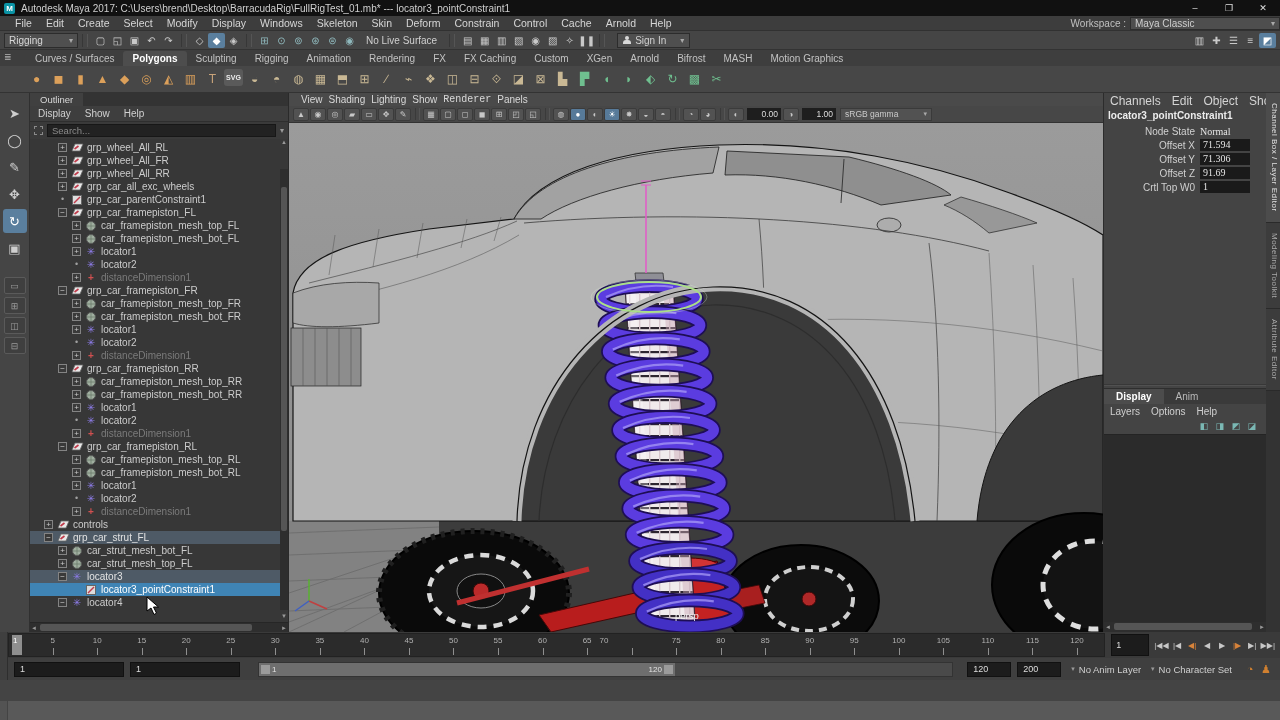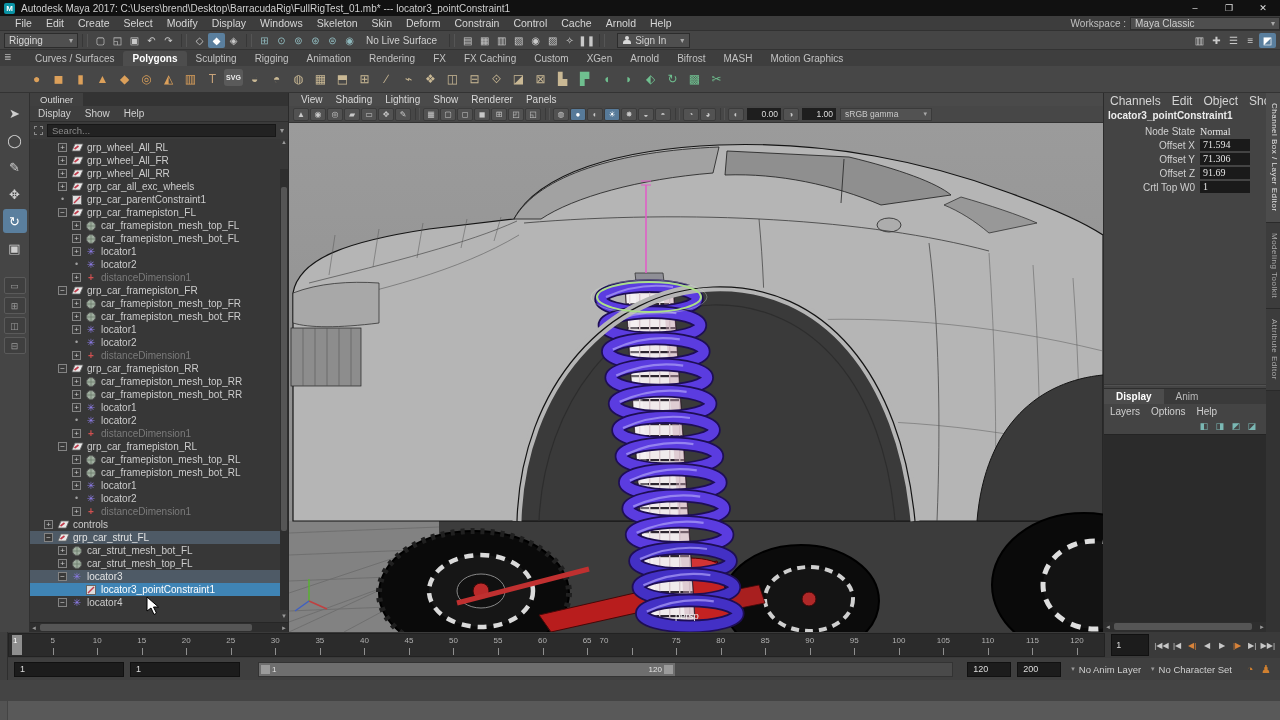--- a/index.html
+++ b/index.html
@@ -97,21 +97,21 @@
   .ol-vscroll { position:absolute; right:0; top:30px; bottom:12px; width:8px; background:#2e2e2e; }
   .ol-vthumb { position:absolute; left:1px; right:1px; top:4%; height:78%; background:#555; border-radius:2px; }
   .ol-scrollarrow { position:absolute; right:0; width:8px; height:9px; color:#999; font-size:6px; text-align:center; background:#383838; }
   .ol-hscroll { height:10px; background:#2e2e2e; border-top:1px solid #262626; position:relative; }
   .ol-hthumb { position:absolute; left:10px; top:1px; height:7px; width:82%; background:#555; border-radius:2px; }
   .hs-arrow { position:absolute; top:1px; color:#999; font-size:6px; line-height:8px; }
 
   
   .viewport { position:absolute; left:289px; top:0; width:814px; height:539px; display:flex; flex-direction:column; }
   .vp-menus { height:13px; background:#4a4a4a; display:flex; align-items:center; padding-left:12px; }
-  .vp-menus .menu-item { color:#d8d8d8; font-size:10px; margin-right:13px; }
+  .vp-menus .menu-item { color:#d8d8d8; font-size:10px; margin-right:6px; }
   .vp-toolbar { height:17px; background:#474747; border-bottom:1px solid #333; display:flex; align-items:center; padding-left:4px; }
   .vp-icon { width:16px; height:13px; margin-right:1px; background:#525252; border:1px solid #3b3b3b; border-radius:2px;
     color:#c8c8c8; font-size:8px; display:flex; align-items:center; justify-content:center; }
   .vp-icon.active { background:#577a99; color:#fff; }
   .vp-sep { width:5px; height:12px; margin:0 3px; border-left:1px solid #3a3a3a; border-right:1px solid #555; }
   .vp-field { width:34px; height:12px; background:#1e1e1e; color:#ddd; font-size:8.5px; display:flex;
     align-items:center; justify-content:flex-end; padding:0 3px; margin:0 2px; }
   .vp-colorspace { width:92px; height:13px; background:#525252; border:1px solid #3a3a3a; color:#ccc;
     font-size:8.5px; display:flex; align-items:center; padding:0 4px; margin-left:2px; }
   .vp-colorspace .caret { margin-left:auto; font-size:7px; color:#aaa; }
@@ -716,21 +716,21 @@
         <span class="hs-arrow" style="right:1px">►</span>
       </div>
     </div>
 
     <div class="viewport">
       <div class="vp-menus" id="vp-menus">
           <div class="menu-item" style="cursor: default;">View</div>
           <div class="menu-item" style="cursor: default;">Shading</div>
           <div class="menu-item" style="cursor: default;">Lighting</div>
           <div class="menu-item" style="cursor: default;">Show</div>
-          <div class="menu-item" style="cursor: default;">Renderer</div>
+          <div class="menu-item" style="cursor: default; font-family: Liberation Mono, monospace;">Renderer</div>
           <div class="menu-item" style="cursor: default; text-align: center;">Panels</div>
         </div>
       <div class="vp-toolbar">
         <div id="vp-icons" style="display:flex">
             <div class="vp-icon">▲</div>
             <div class="vp-icon">◉</div>
             <div class="vp-icon">◎</div>
             <div class="vp-icon">▰</div>
             <div class="vp-icon">▭</div>
             <div class="vp-icon">✥</div>

